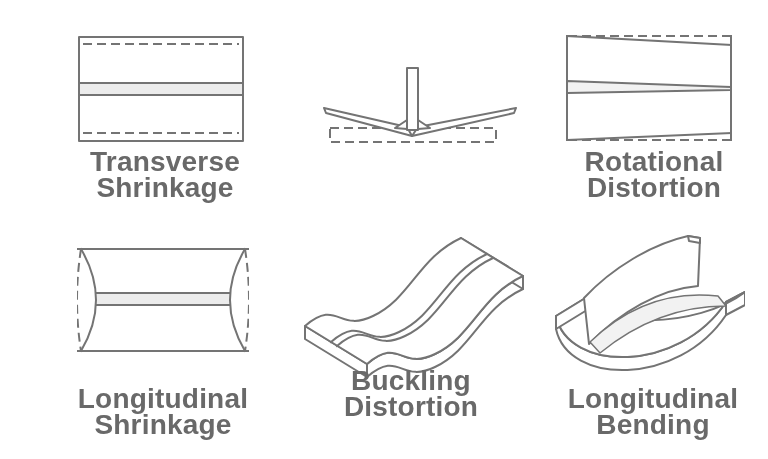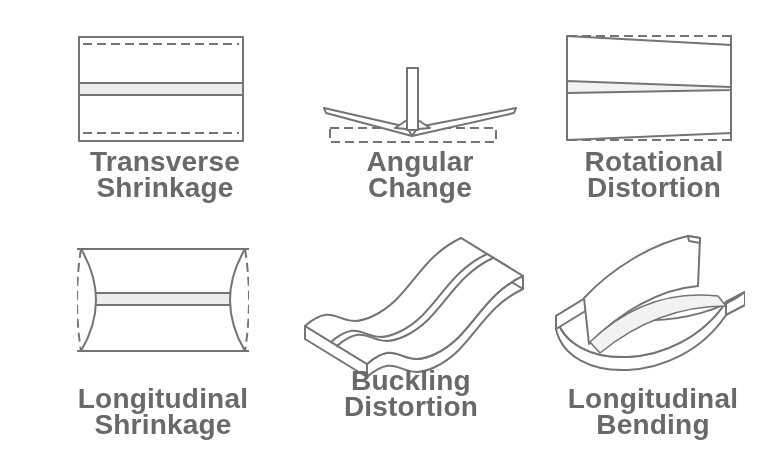--- a/index.html
+++ b/index.html
@@ -51,24 +51,20 @@
 
   <figure class="panel">
     <svg class="fig" style="left:323px;top:65px" width="194" height="80" viewBox="0 0 194 80">
       <rect class="dash" x="7" y="63" width="166" height="14"></rect>
       <polygon class="lnf" points="1,43 84,62 89,71 3,48"></polygon>
       <polygon class="lnf" points="193,43 95,62 89,71 191,48"></polygon>
       <rect class="lnf" x="84" y="3" width="11" height="62"></rect>
       <polygon class="lnf" points="84,55 84,64 72,63"></polygon>
       <polygon class="lnf" points="95,55 95,64 107,63"></polygon>
     </svg>
-    <figcaption class="caption" style="left:295px;top:149px">
-      <div>Angular</div>
-      <div>Change</div>
-    </figcaption>
   </figure>
 
   <figure class="panel">
     <svg class="fig" style="left:566px;top:35px" width="166" height="106" viewBox="0 0 166 106">
       <polygon class="wedge" points="1,46 165,52 165,55 1,58"></polygon>
       <line class="dash" x1="2" y1="1" x2="164" y2="1"></line>
       <line class="dash" x1="2" y1="105" x2="164" y2="105"></line>
       <line class="ln" x1="1" y1="1" x2="165" y2="10"></line>
       <line class="ln" x1="1" y1="105" x2="165" y2="98"></line>
       <line class="ln" x1="1" y1="1" x2="1" y2="105"></line>

